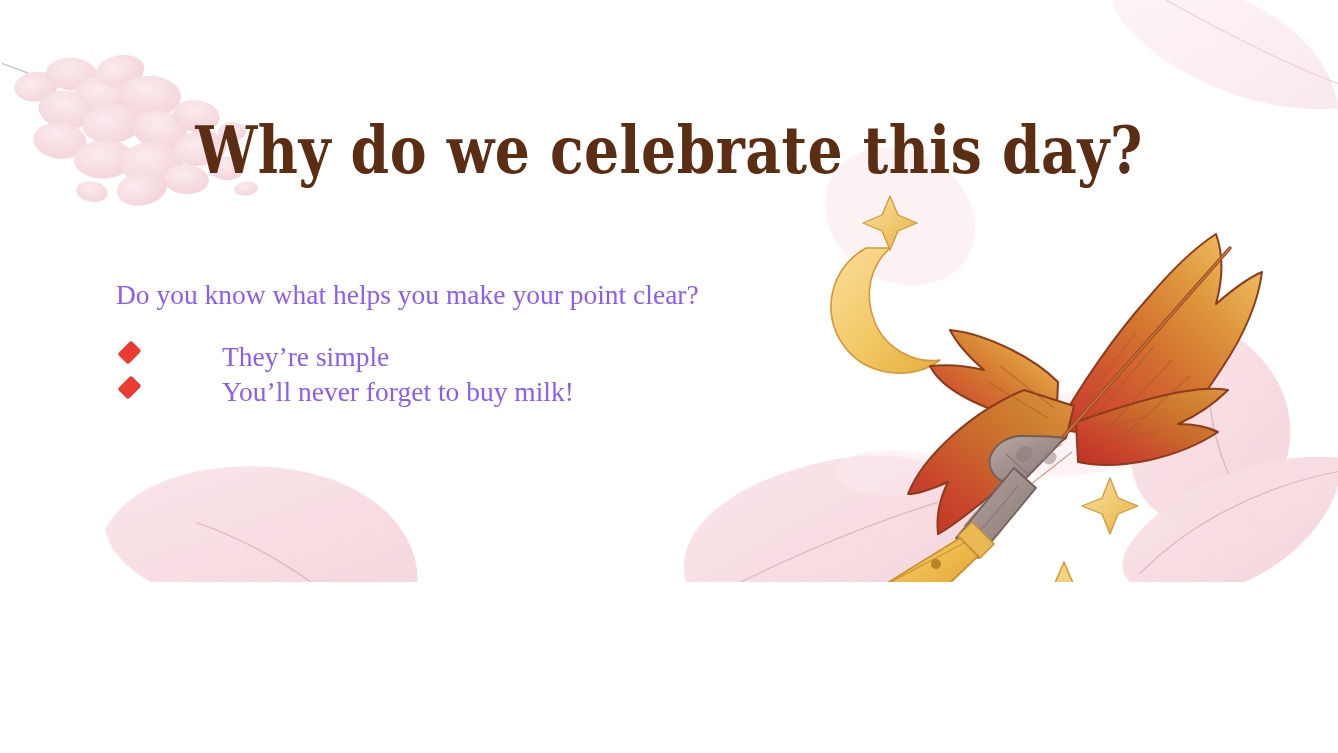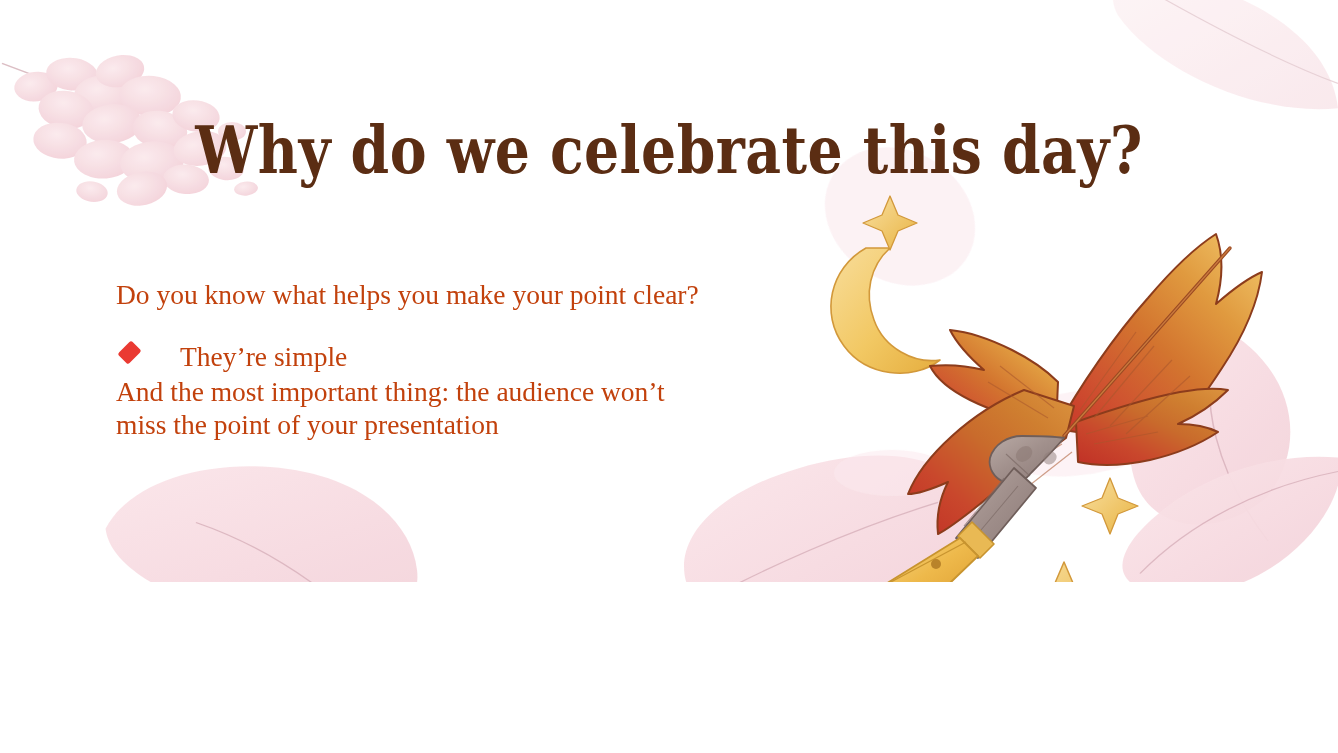--- a/index.html
+++ b/index.html
@@ -41,21 +41,21 @@
     transform: scaleX(0.93);
     white-space: nowrap;
   }
 
   
   #copy {
     position: absolute;
     left: 116px;
     top: 278px;
     width: 700px;
-    color: #c2410c;
+    color: #8b5cf6;
     font-family: "Liberation Serif", serif;
     font-size: 27.5px;
     line-height: 33px;
   }
   #copy p { margin: 0; }
   .intro-line { display: block; }
 
   #bullets {
     list-style: none;
     margin: 29px 0 0 0;
@@ -77,21 +77,21 @@
     position: absolute;
     left: 6px;
     top: -21px;
     display: block;
     width: 15px;
     height: 15px;
     background: #ea3a32;
     transform: rotate(45deg) scaleY(1.28);
     border-radius: 2px;
   }
-  .bullet-text { flex: 1 1 auto; }
+  .bullet-text { flex: 1 1 auto; margin-left: 42px; }
 
   #closing {
     margin-top: 42px;
   }
 
   
   #quill {
     position: absolute;
     left: 818px;
     top: 186px;
@@ -190,26 +190,28 @@
       <span class="intro-line">Do you know what helps you make your point clear?</span>
     </p>
 
     <ul id="bullets">
       <li>
         <span class="bullet-marker">
             <i></i>
           </span>
         <span class="bullet-text">They’re simple</span>
       </li>
+      <li>
+        <span class="bullet-marker">
+            <i></i>
+          </span>
+        <span class="bullet-text">You’ll never forget to buy milk!</span>
+      </li>
     </ul>
 
-    <p id="closing">
-      <span class="intro-line">And the most important thing: the audience won’t</span>
-      <span class="intro-line">miss the point of your presentation</span>
-    </p>
   </div>
 
   <div id="quill">
     <svg viewBox="0 0 470 450" xmlns="http://www.w3.org/2000/svg">
       <defs>
         <linearGradient id="vaneTop" x1="0.05" y1="0.95" x2="0.95" y2="0.05">
           <stop offset="0%" stop-color="#c9392a"></stop>
           <stop offset="22%" stop-color="#cf5330"></stop>
           <stop offset="48%" stop-color="#d3752f"></stop>
           <stop offset="74%" stop-color="#e09a3f"></stop>

